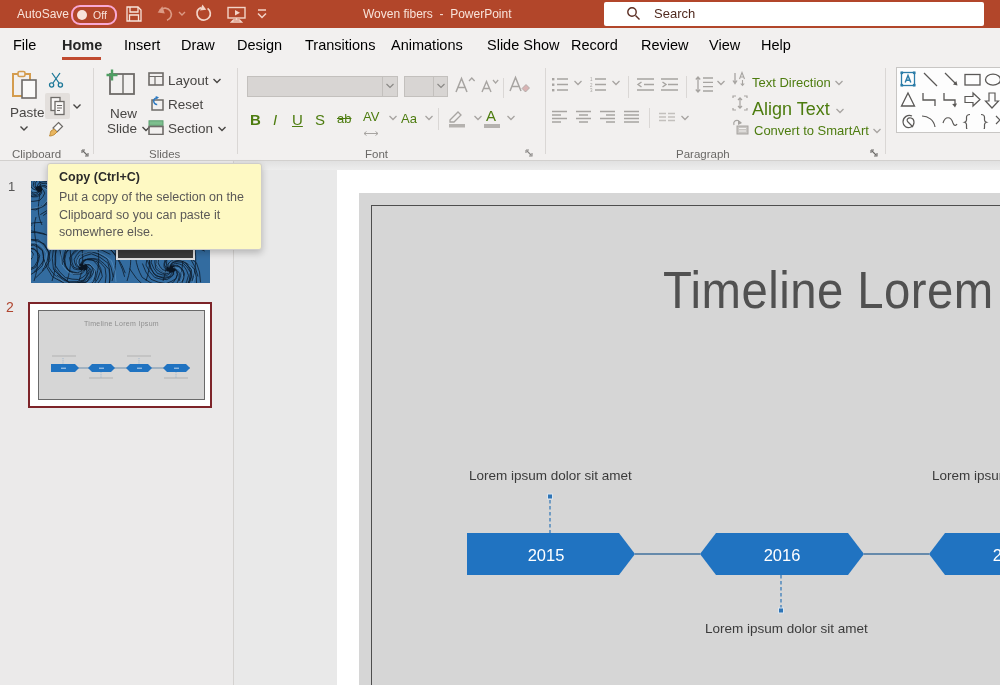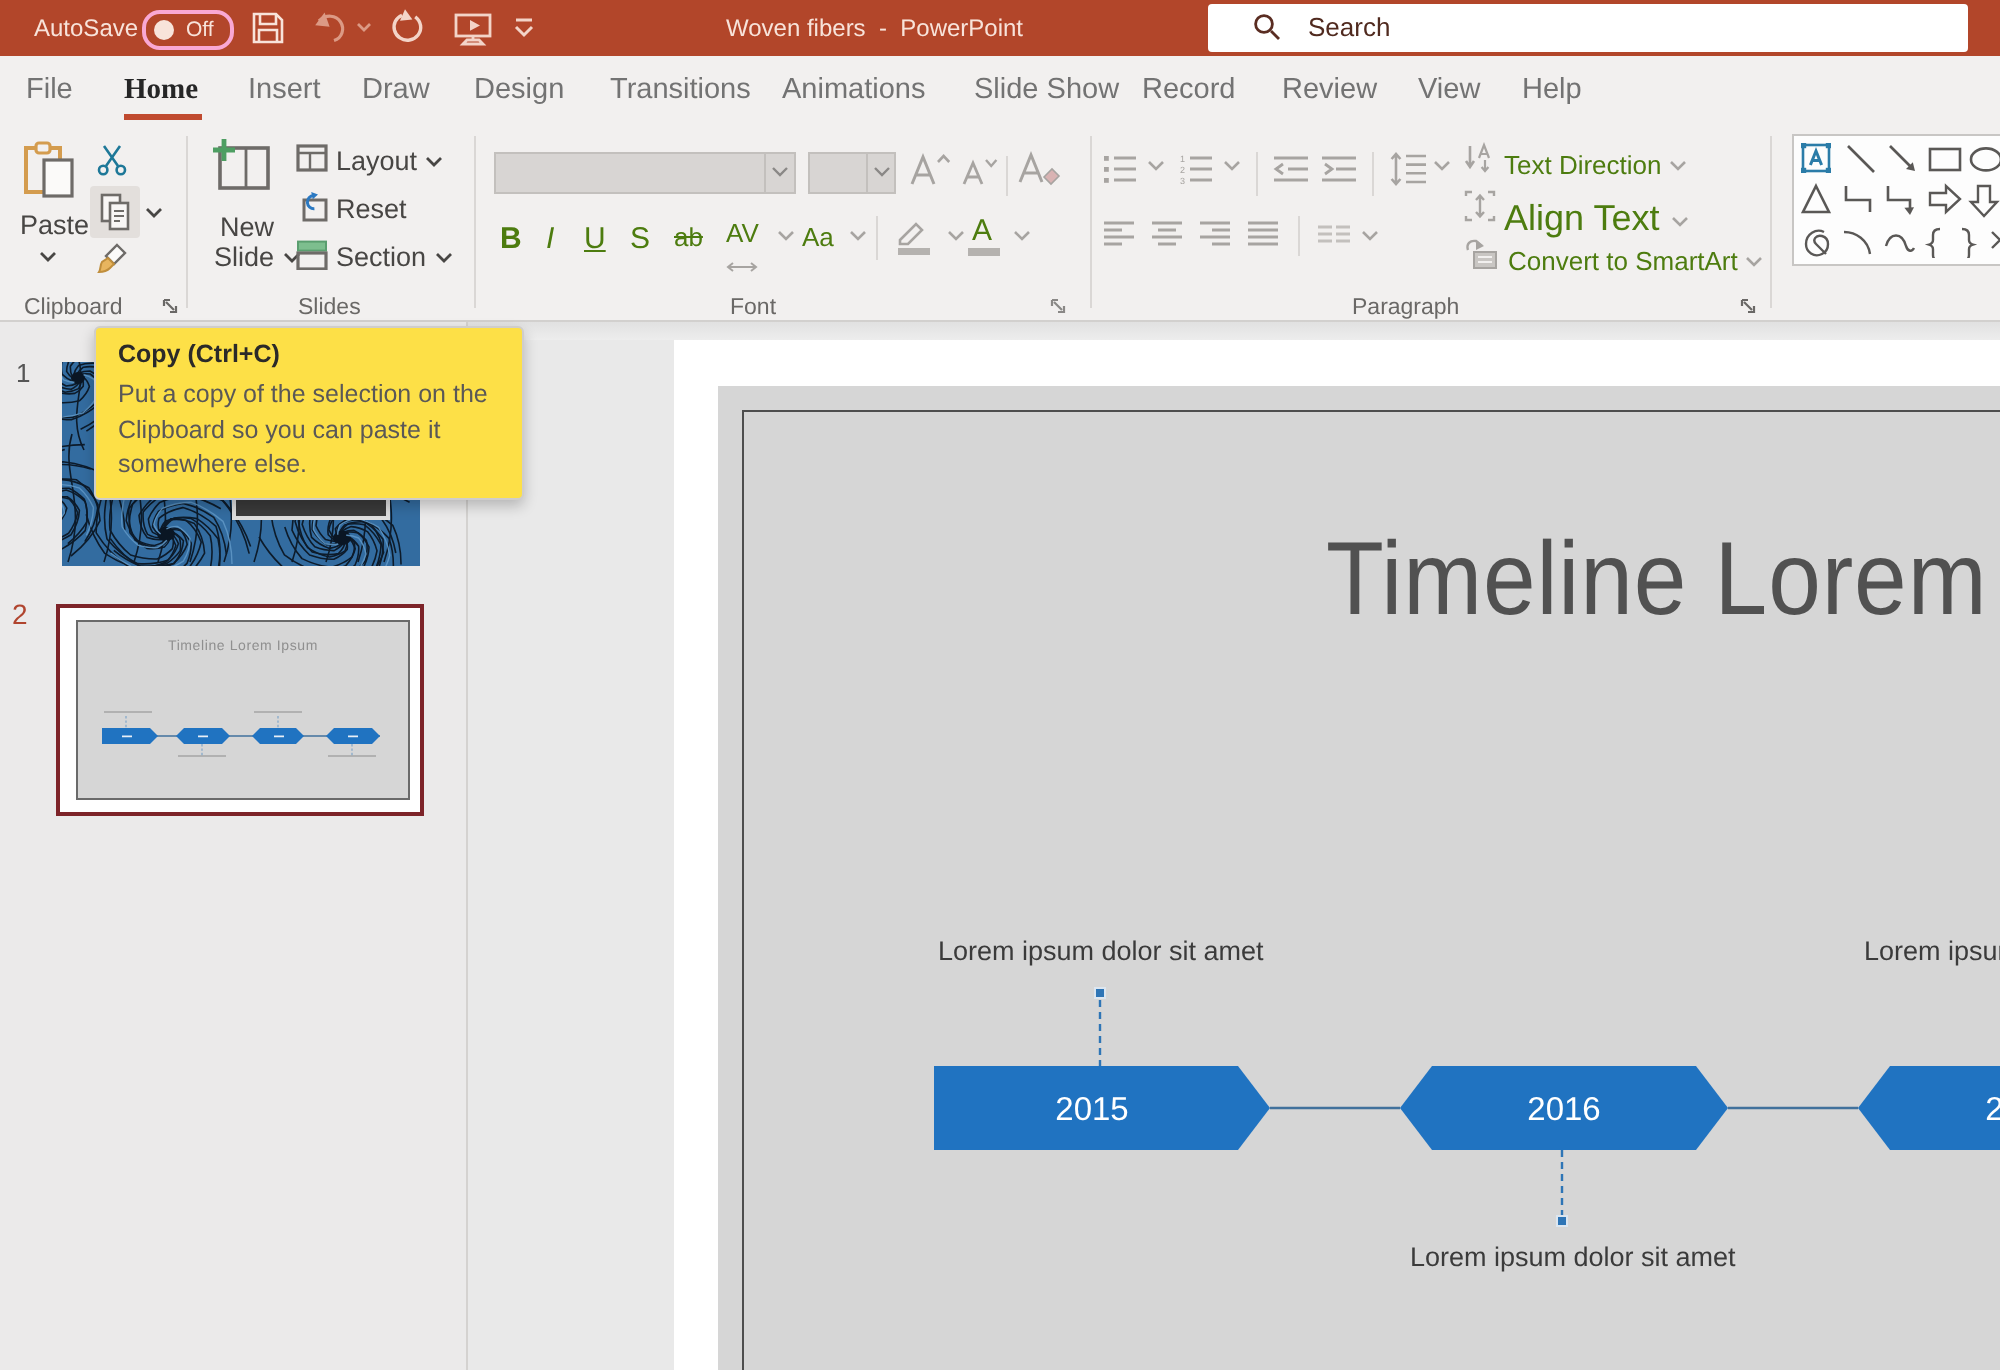--- a/index.html
+++ b/index.html
@@ -12,42 +12,42 @@
   #autosave{left:17px;top:7px;}
   #toggle{left:71px;top:5px;width:42px;height:16px;border:2px solid #f9a8d4;border-radius:9px;}
   #toggle .knob{position:absolute;left:4px;top:3px;width:10px;height:10px;border-radius:50%;background:#F8E3DA;}
   #toggle .off{position:absolute;left:20px;top:2px;font-size:10.5px;color:#F8E3DA;}
   #doctitle{left:363px;top:7px;}
   #search{left:604px;top:2px;width:380px;height:24px;background:#ffffff;border-radius:2px;}
   #search .mag{position:absolute;left:22px;top:4px;}
   #search .txt{position:absolute;left:50px;top:4px;font-size:13px;color:#502A1F;}
   
   #menubar{left:0;top:28px;width:1000px;height:34px;background:#F2F0EF;}
-  #menubar span{position:absolute;top:9px;font-size:14.5px;color:#737373;}
-  #menubar .sel{font-weight:bold;color:#262626;font-family:Liberation Serif, serif;}
+  #menubar span{position:absolute;top:9px;font-size:14.5px;color:#000000;}
+  #menubar .sel{font-weight:bold;color:#262626;}
   #homeline{left:62px;top:57px;width:39px;height:3px;background:#C04A2F;}
   
   #ribbon{left:0;top:62px;width:1000px;height:98px;background:#F2F0EF;border-bottom:1px solid #D2D0CE;}
   .vsep{position:absolute;top:6px;height:86px;width:1px;background:#DAD7D5;}
   .gl{position:absolute;top:86px;font-size:11.5px;color:#6A6866;}
   .launch{position:absolute;top:86px;width:10px;height:10px;}
   .rtxt{position:absolute;font-size:13.5px;color:#484644;text-align:right;}
   .dtxt{position:absolute;font-size:13.5px;color:#4d7c0f;}
   .chev{display:inline-block;}
   
   #content{left:0;top:161px;width:1000px;height:524px;background:#E9E9E9;}
   #panel{left:0;top:0;width:233px;height:524px;background:#EBEAEA;border-right:1px solid #D4D2D0;}
   #num1{left:8px;top:18px;font-size:13px;color:#565656;}
   #num2{left:6px;top:138px;font-size:14px;color:#B0452F;}
   #thumb1{left:31px;top:20px;width:179px;height:102px;background:#2F6DA3;}
   #t1bar{left:116px;top:86px;width:79px;height:13px;background:#3A3A3A;border:2px solid #DDDDDD;box-sizing:border-box;}
   #thumb2{left:28px;top:141px;width:184px;height:106px;border:2px solid #7D2429;background:#fff;box-sizing:border-box;}
   #mini{position:absolute;left:8px;top:6px;width:167px;height:90px;background:#D6D6D6;border:1px solid #6A6A6A;box-sizing:border-box;}
   
-  #tooltip{left:47px;top:2px;width:215px;height:87px;background:#fde047;border:1px solid #CFCDCB;
+  #tooltip{left:47px;top:2px;width:215px;height:87px;background:#fef9c3;border:1px solid #CFCDCB;
            border-radius:3px;box-shadow:0 3px 7px rgba(0,0,0,.22);z-index:50;box-sizing:border-box;}
   #tooltip .h{position:absolute;left:11px;top:6px;font-size:12.5px;font-weight:bold;color:#2B2A29;}
   #tooltip .b{position:absolute;left:11px;top:25px;font-size:12.5px;color:#5A5857;line-height:17.5px;}
   
   #slide{left:337px;top:9px;width:663px;height:515px;background:#FFFFFF;}
   #slidegray{position:absolute;left:22px;top:23px;width:641px;height:492px;background:#D6D6D6;}
   #slideline{position:absolute;left:34px;top:35px;width:629px;height:480px;border-top:1.5px solid #4E4E4E;border-left:1.5px solid #4E4E4E;}
   #slidetitle{position:absolute;left:326px;top:90px;font-size:52px;font-weight:400;color:#3F3F3F;letter-spacing:0.5px;white-space:nowrap;opacity:.88;transform:scaleX(.91);transform-origin:left top;}
   .lab{position:absolute;font-size:13.5px;color:#3B3B3B;white-space:nowrap;}
   .hextxt{position:absolute;font-size:16.5px;color:#fff;text-align:center;}

